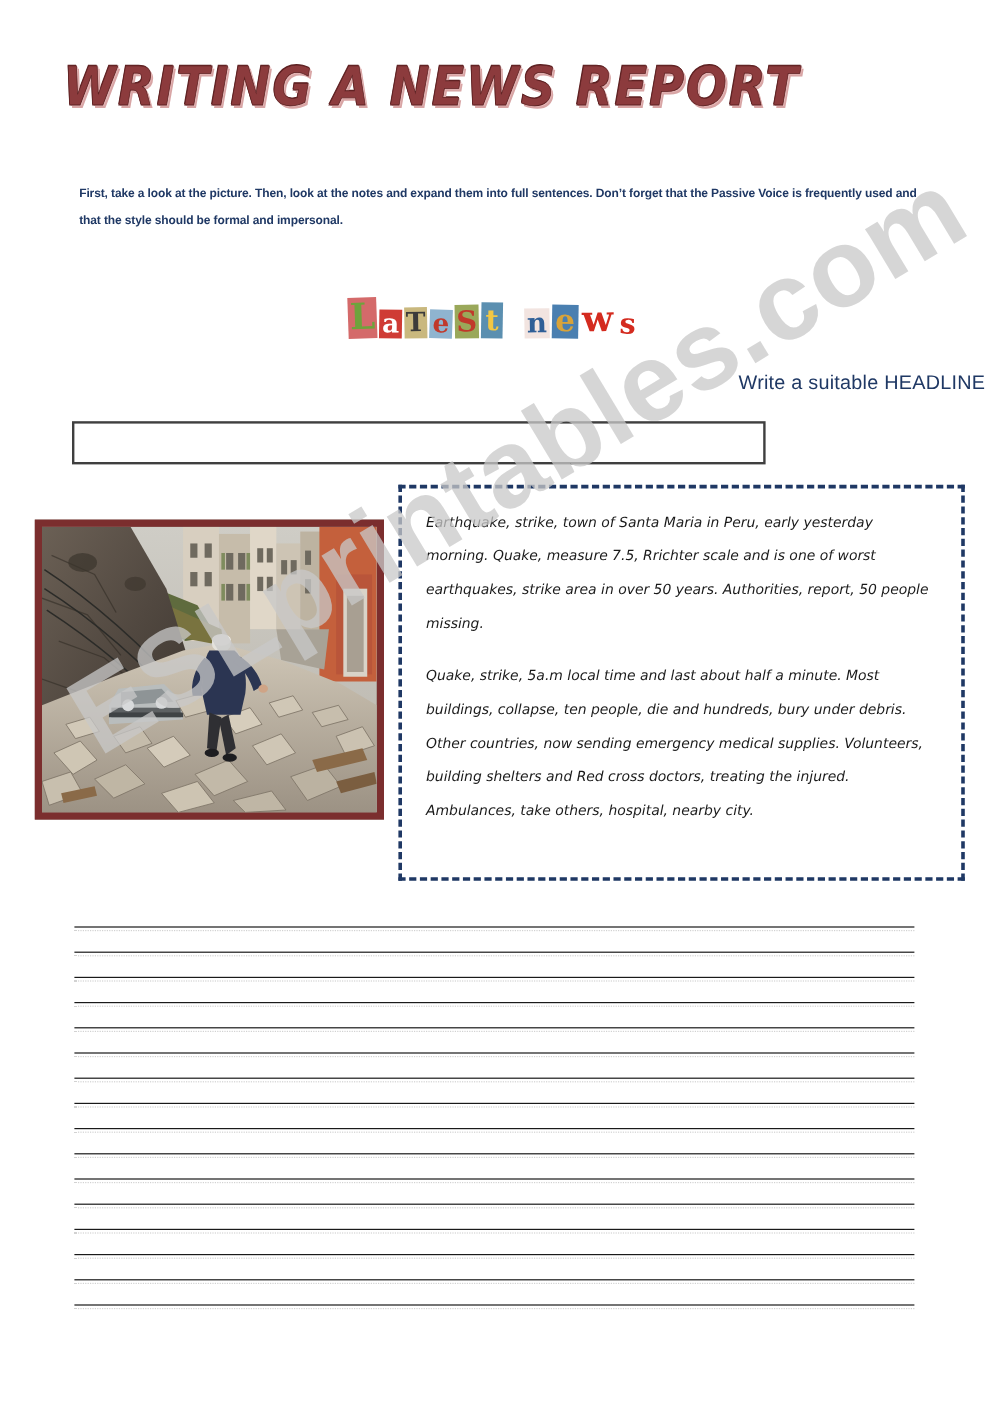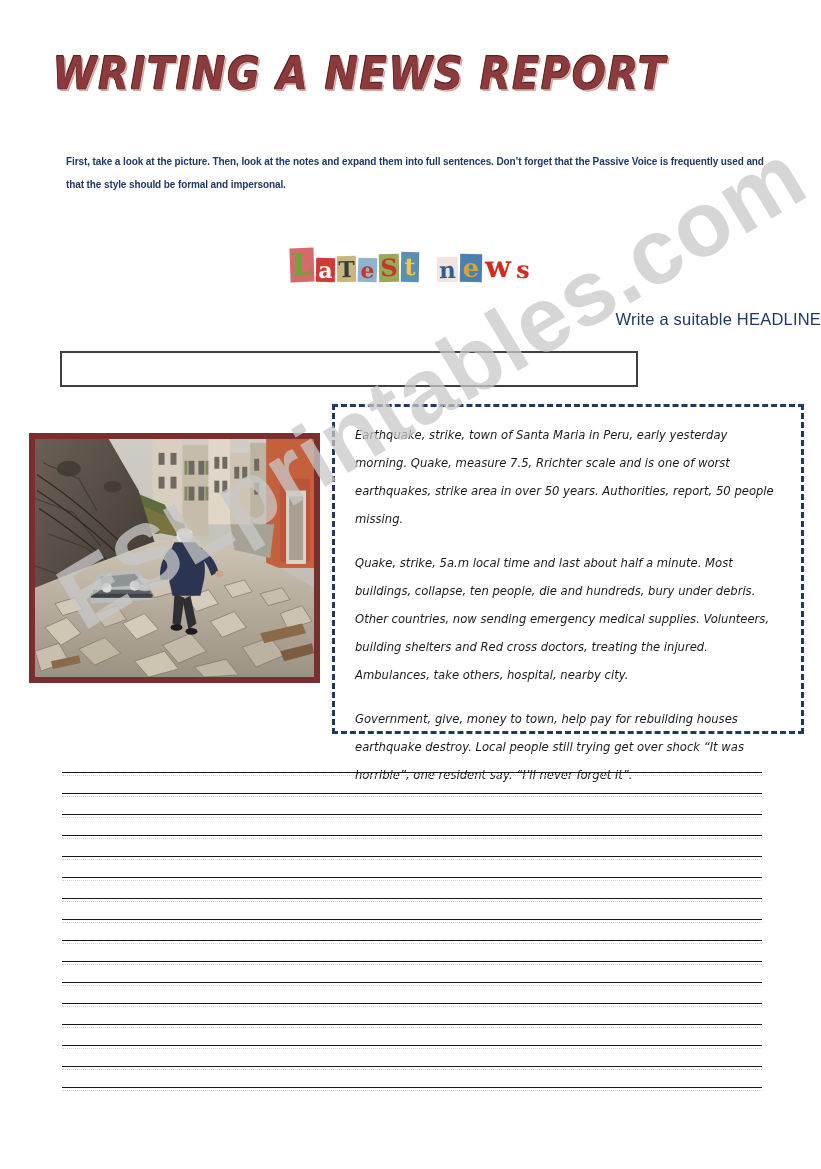--- a/index.html
+++ b/index.html
@@ -351,21 +351,20 @@
       <ellipse cx="142" cy="190" rx="6" ry="3.4" fill="#1d1d20"></ellipse>
       <ellipse cx="157" cy="194" rx="6" ry="3.4" fill="#1d1d20"></ellipse>
     </g>
   </svg>
 </div>
 
 <div class="notes-box">
   <div class="notes-inner">
     <p>Earthquake, strike, town of Santa Maria in Peru, early yesterday morning. Quake, measure 7.5, Rrichter scale and is one of worst earthquakes, strike area in over 50 years. Authorities, report, 50 people missing.</p>
     <p>Quake, strike, 5a.m local time and last about half a minute. Most buildings, collapse, ten people, die and hundreds, bury under debris. Other countries, now sending emergency medical supplies. Volunteers, building shelters and Red cross doctors, treating the injured. Ambulances, take others, hospital, nearby city.</p>
-    <p>Government, give, money to town, help pay for rebuilding houses earthquake destroy. Local people still trying get over shock “It was horrible”, one resident say. “I’ll never forget it”.</p>
   </div>
 </div>
 
 <div class="lines" id="lines">
     <div class="wline"></div>
     <div class="wline"></div>
     <div class="wline"></div>
     <div class="wline"></div>
     <div class="wline"></div>
     <div class="wline"></div>

